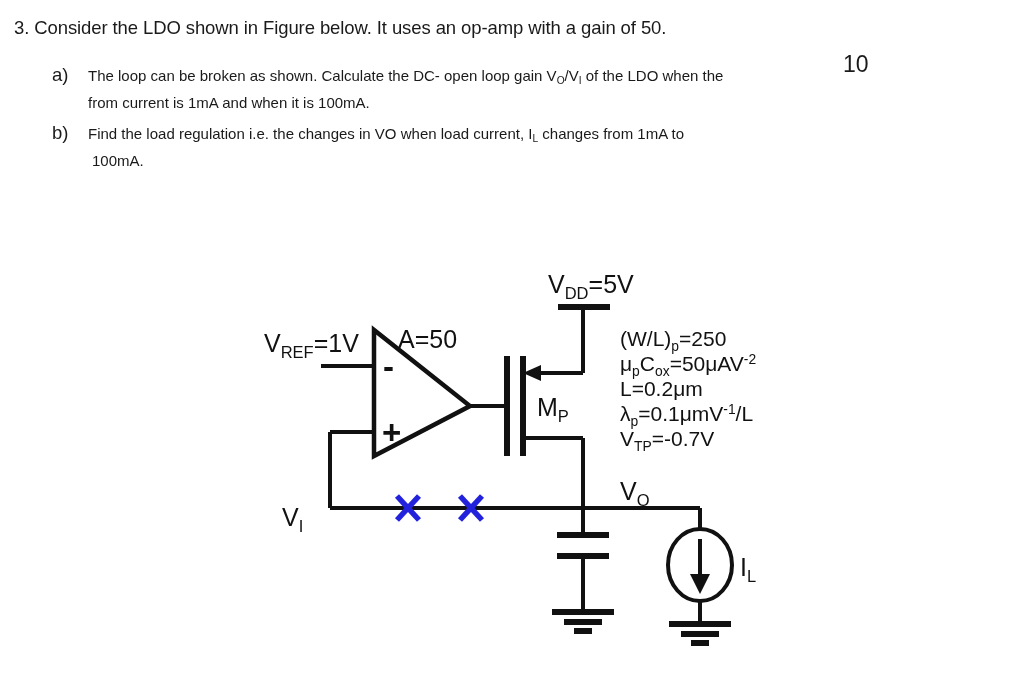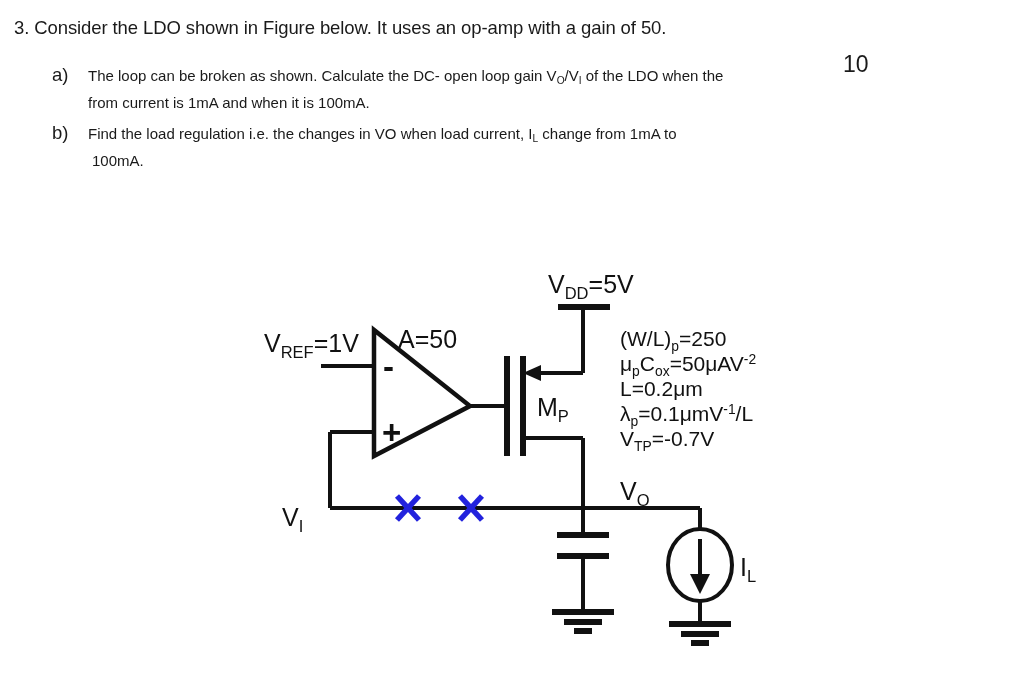--- a/index.html
+++ b/index.html
@@ -135,21 +135,21 @@
 
     <div class="qline q-stem">3. Consider the LDO shown in Figure below. It uses an op-amp with a gain of 50.</div>
 
     <div class="qline q-marks">10</div>
 
     <div class="item-label a-label">a)</div>
     <div class="item-text a-l1"><span>The loop can be broken as shown. Calculate the DC- open loop gain V</span><sub>O</sub><span>/V</span><sub>I</sub><span> of the LDO when the</span></div>
     <div class="item-text a-l2">from current is 1mA and when it is 100mA.</div>
 
     <div class="item-label b-label">b)</div>
-    <div class="item-text b-l1"><span>Find the load regulation i.e. the changes in VO when load current, I</span><sub>L</sub><span> change from 1mA to</span></div>
+    <div class="item-text b-l1"><span>Find the load regulation i.e. the changes in VO when load current, I</span><sub>L</sub><span> changes from 1mA to</span></div>
     <div class="item-text b-l2">100mA.</div>
   </div>
 
   <div class="figure">
     <svg class="circuit" width="1024" height="496" viewBox="0 0 1024 496">
 
       <g>
 
         <line class="plate" x1="518" y1="99" x2="570" y2="99"></line>
 

